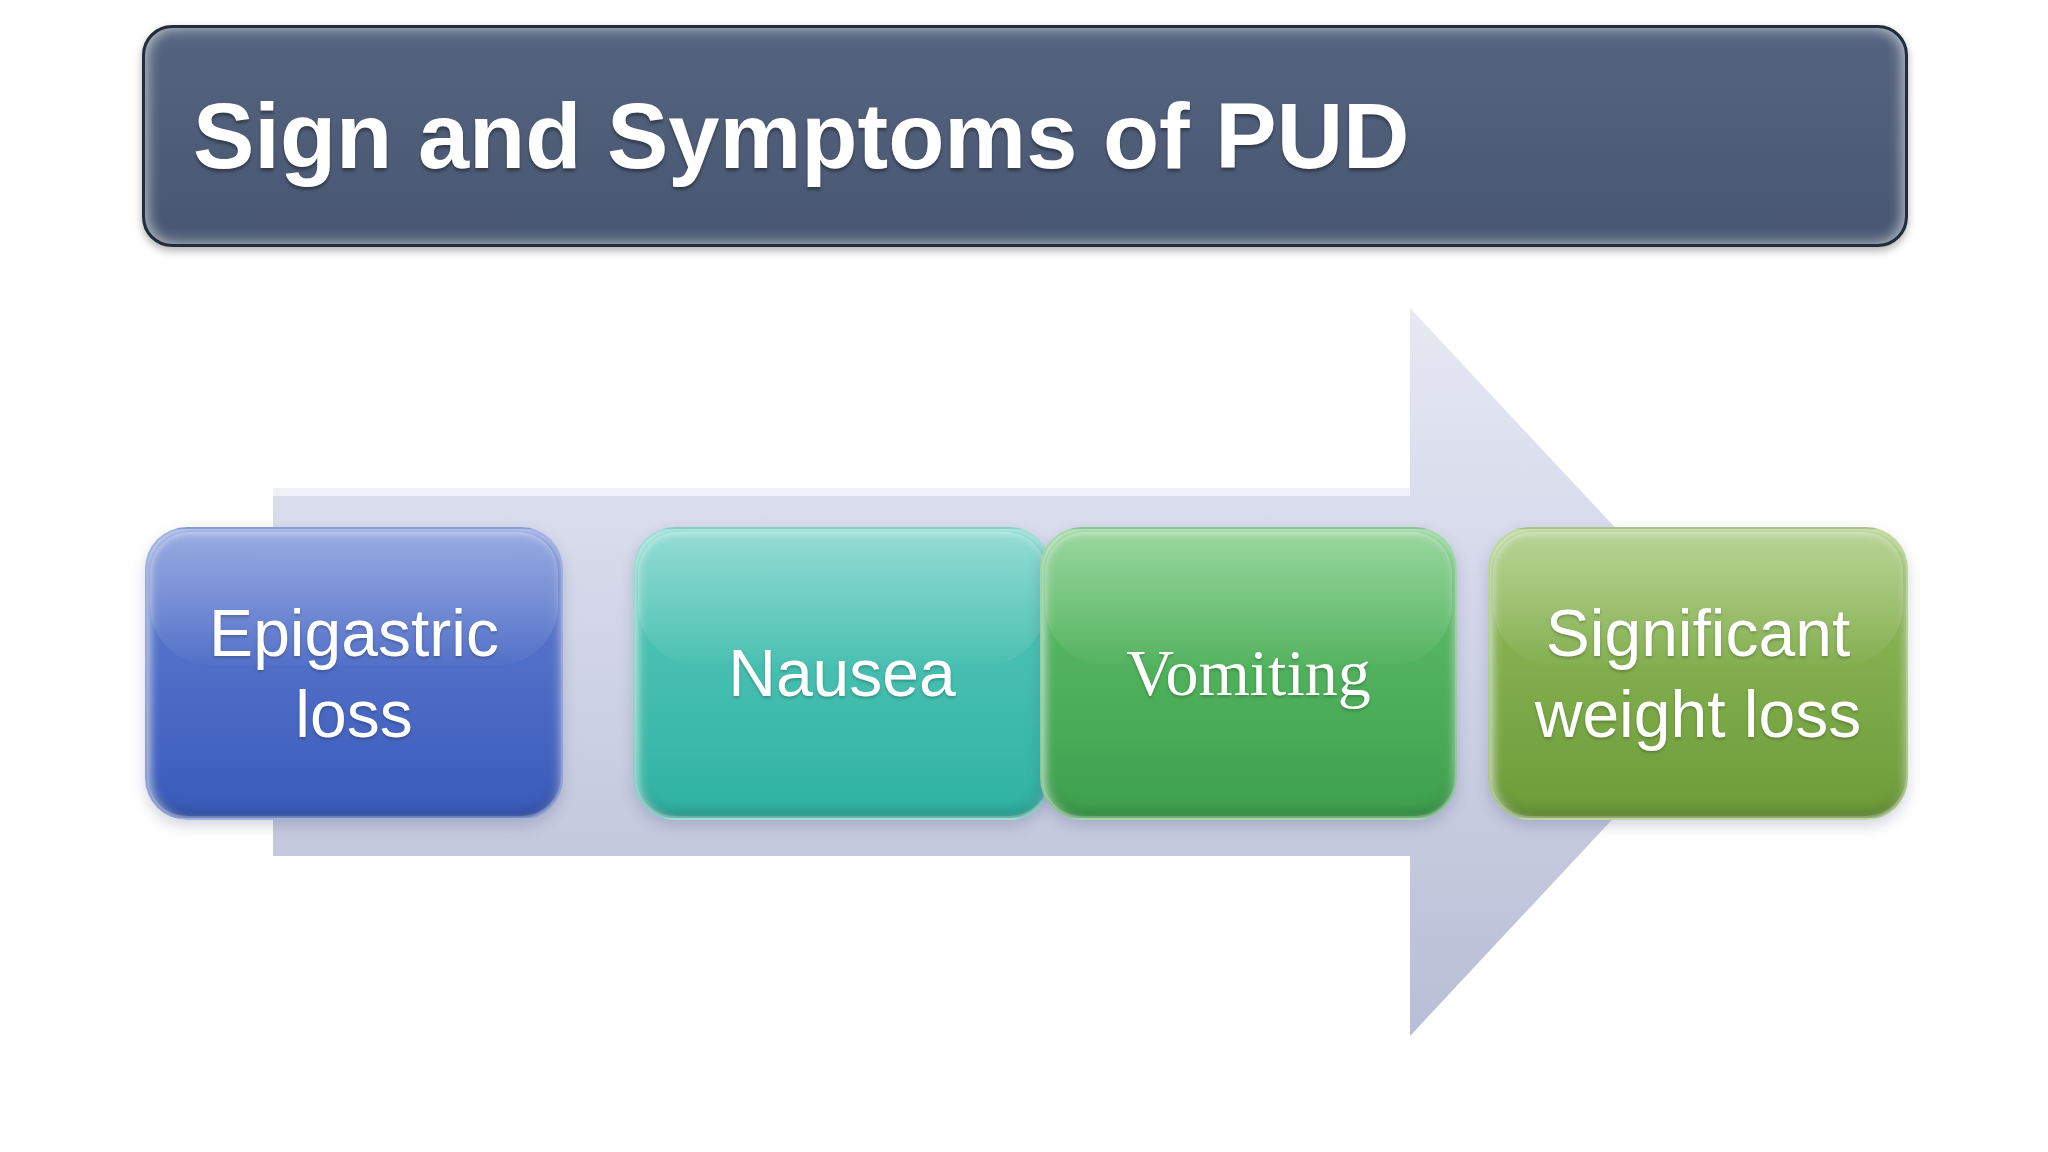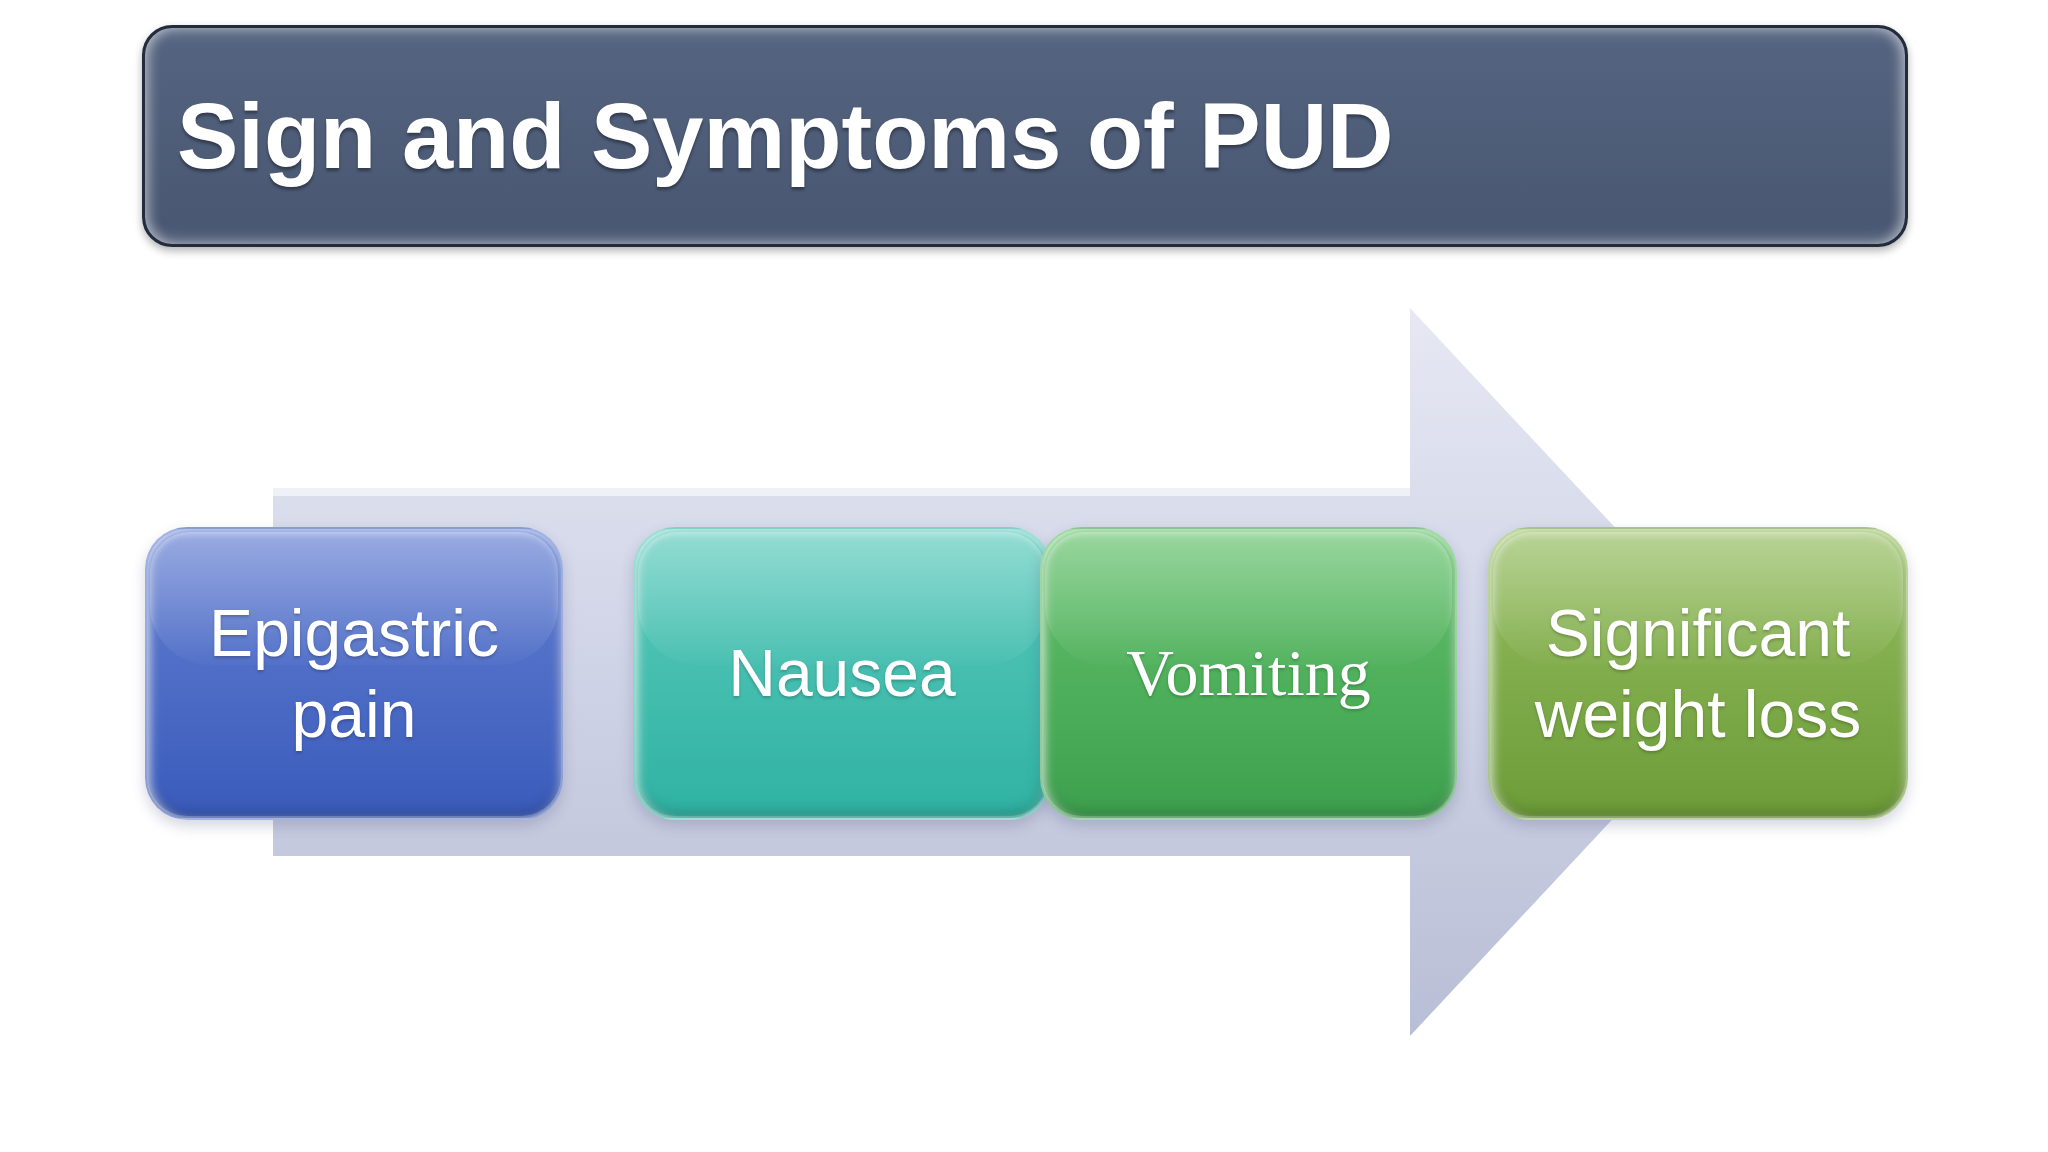--- a/index.html
+++ b/index.html
@@ -38,21 +38,21 @@
       inset 0 -12px 16px -8px rgba(255,255,255,.30),
       0 4px 8px rgba(0,0,0,.30);
     display: flex;
     align-items: center;
   }
   .title-banner .title-text {
     color: var(--text-color, #ffffff);
     font-size: 92px;
     font-weight: bold;
     letter-spacing: 0;
-    padding-left: 32px;
+    padding-left: 48px;
     text-shadow: 0 3px 3px rgba(0,0,0,.35);
     white-space: nowrap;
   }
 
   
   .arrow-svg {
     position: absolute;
     left: 0;
     top: 0;
     width: 2048px;
@@ -120,21 +120,21 @@
     </defs>
     <polygon points="273,488 1410,488 1410,308 1750,672 1410,1036 1410,856 273,856" fill="url(#arrowGrad)"></polygon>
     <rect x="273" y="488" width="1137" height="8" fill="rgba(255,255,255,0.6)"></rect>
   </svg>
 
   <div class="title-banner" style="--fill-top: #556480; --fill-bottom: #485671; --text-color: #ffffff;">
     <span class="title-text">Sign and Symptoms of PUD</span>
   </div>
 
   <div class="symptom-box box-1" style="--color-top: #637fd2; --color-bottom: #3a5bbb;">
-    <span class="symptom-label">Epigastric pain</span>
+    <span class="symptom-label">Epigastric loss</span>
   </div>
   <div class="symptom-box box-2" style="--color-top: #5bcabc; --color-bottom: #2fb2a2;">
     <span class="symptom-label">Nausea</span>
   </div>
   <div class="symptom-box box-3" style="--color-top: #63c16b; --color-bottom: #3da04e;">
     <span class="symptom-label">Vomiting</span>
   </div>
   <div class="symptom-box box-4" style="--color-top: #94bd5f; --color-bottom: #6d9c38;">
     <span class="symptom-label">Significant weight loss</span>
   </div>

